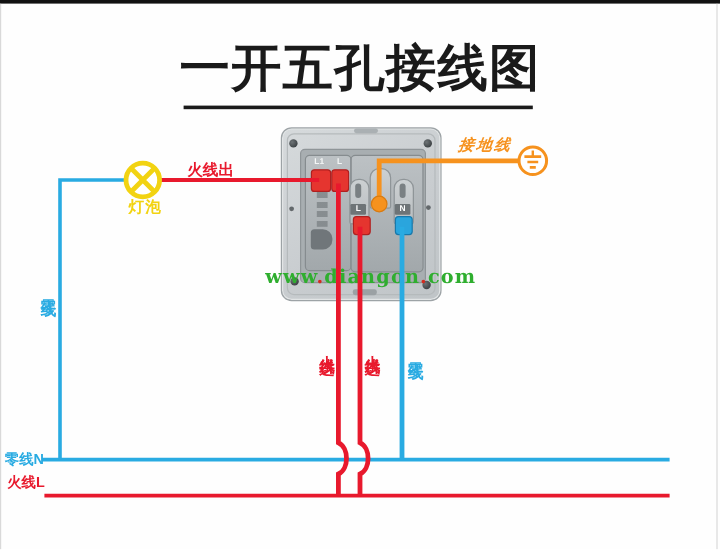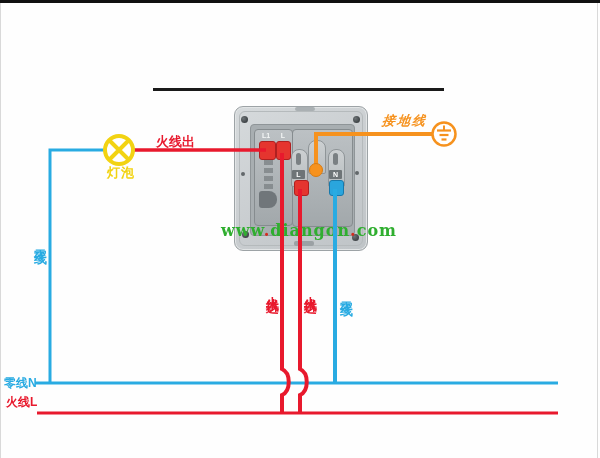--- a/index.html
+++ b/index.html
@@ -105,20 +105,21 @@
   .lbl-neutral-bus{left:4px;top:372px;font-size:12px;}
   .lbl-live-bus{left:6px;top:391px;font-size:12px;}
 </style>
 </head>
 <body>
 
 <div class="stage">
   <div class="edge left"></div>
   <div class="edge right"></div>
 
+  <div class="title">一开五孔接线图</div>
   <div class="title-underline"></div>
 
   <div class="device">
     <div class="plate"></div>
     <div class="plate-inner"></div>
     <div class="screw" style="left:241px;top:113px;"></div>
     <div class="screw" style="left:353px;top:113px;"></div>
     <div class="screw" style="left:242px;top:228px;"></div>
     <div class="screw" style="left:352px;top:231px;"></div>
     <div class="hole-s" style="left:241px;top:169px;"></div>

